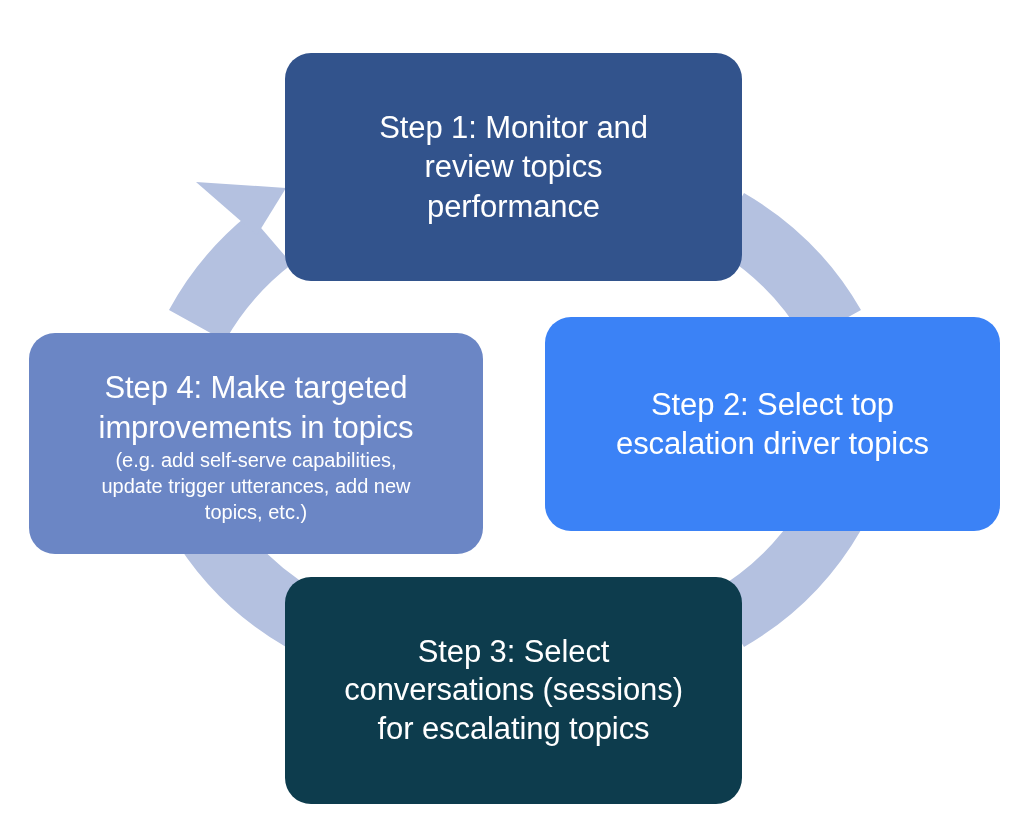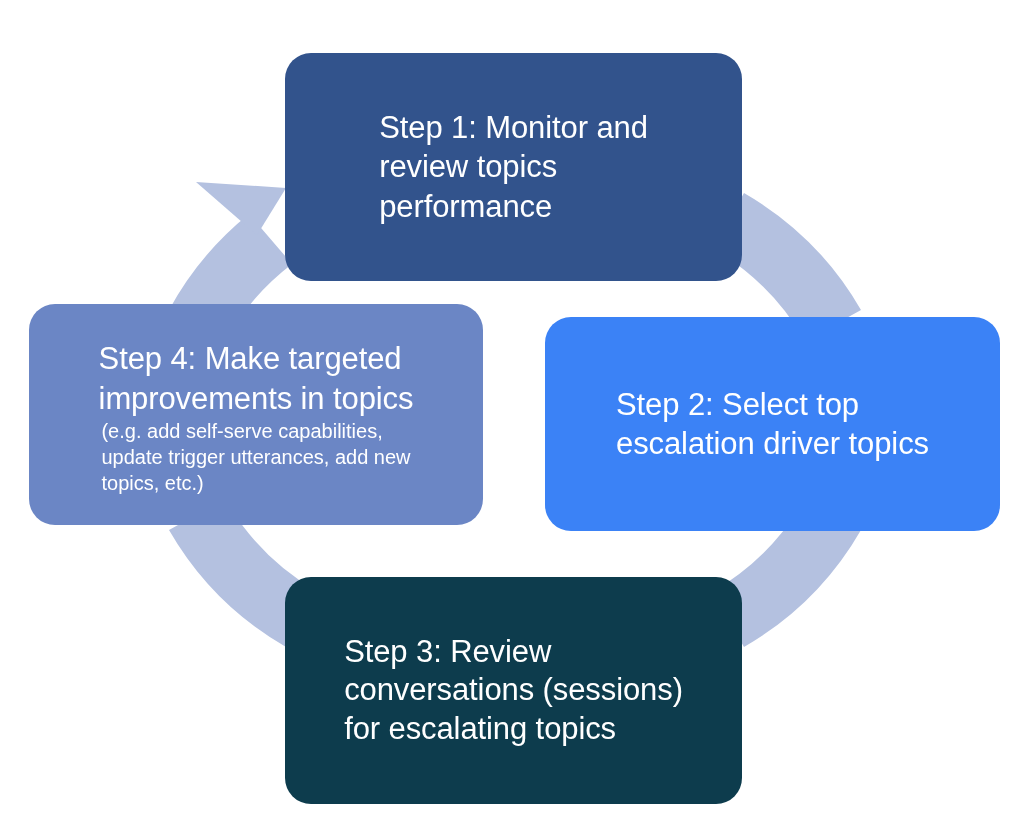--- a/index.html
+++ b/index.html
@@ -27,21 +27,21 @@
     pointer-events: none;
   }
   .step-box {
     position: absolute;
     box-sizing: border-box;
     border-radius: 26px;
     display: flex;
     flex-direction: column;
     align-items: center;
     justify-content: center;
-    text-align: left;
+    text-align: center;
     color: #ffffff;
     padding: 8px 14px;
   }
   .step-title {
     font-size: 31px;
     line-height: 1.26;
     font-weight: 400;
     letter-spacing: -0.1px;
     white-space: pre-line;
   }
@@ -66,21 +66,21 @@
     height: 214px;
   }
   #step-3 {
     left: 285px;
     top: 577px;
     width: 457px;
     height: 227px;
   }
   #step-4 {
     left: 29px;
-    top: 304px;
+    top: 333px;
     width: 454px;
     height: 221px;
     justify-content: center;
     padding-top: 14px;
   }
   #step-3 .step-title { line-height: 1.24; }
 </style>
 </head>
 <body>
 
@@ -122,21 +122,21 @@
 review topics
 performance</div>
   </div>
 
   <div class="step-box" id="step-2" style="background:#3b82f6">
     <div class="step-title">Step 2: Select top
 escalation driver topics</div>
   </div>
 
   <div class="step-box" id="step-3" style="background:#0D3C4D">
-    <div class="step-title">Step 3: Review
+    <div class="step-title">Step 3: Select
 conversations (sessions)
 for escalating topics</div>
   </div>
 
   <div class="step-box" id="step-4" style="background:#6B86C5">
     <div class="step-title">Step 4: Make targeted
 improvements in topics</div>
     <div class="step-sub">(e.g. add self-serve capabilities,
 update trigger utterances, add new
 topics, etc.)</div>

